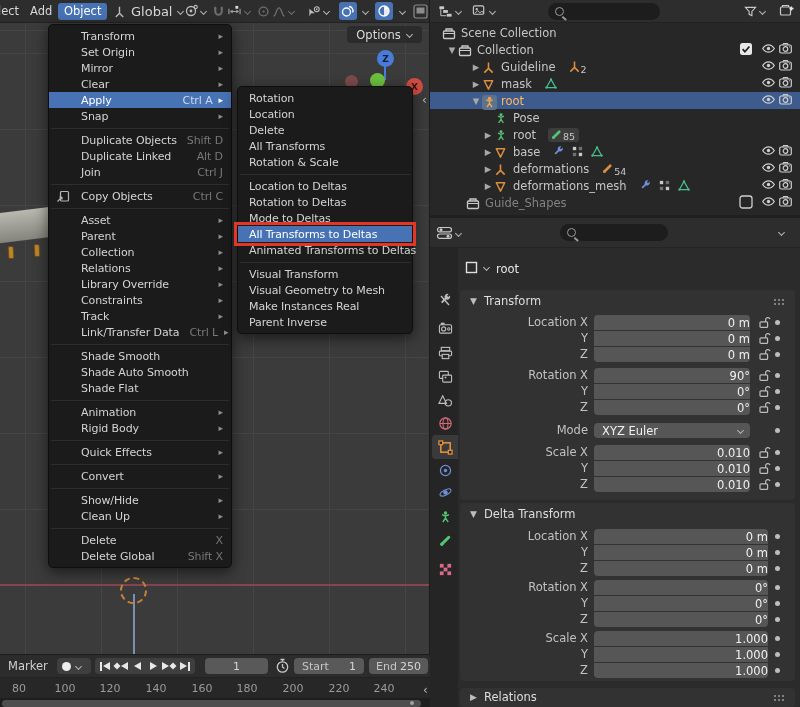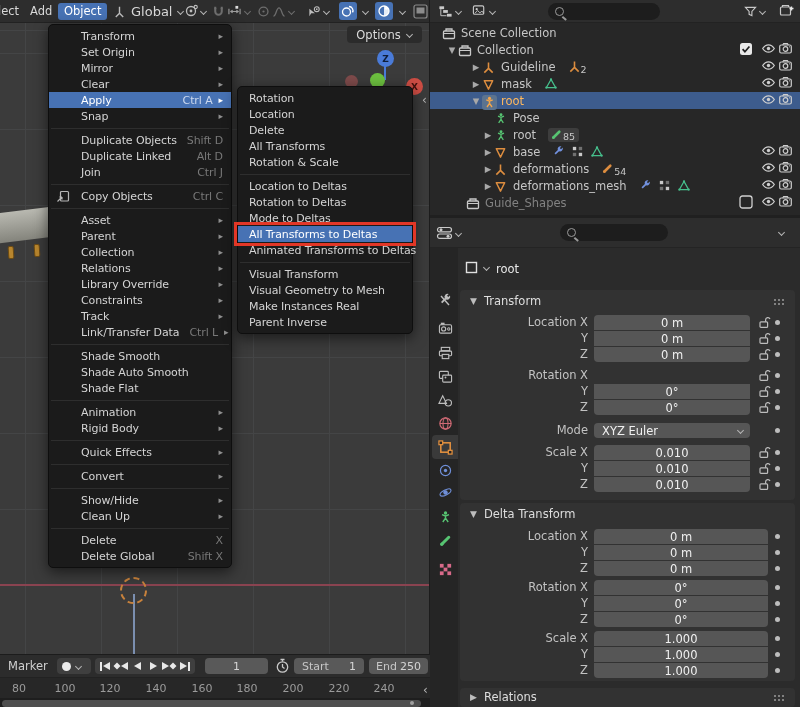--- a/index.html
+++ b/index.html
@@ -78,21 +78,21 @@
   .tab.active{background:#3a3a3a;border-radius:4px 0 0 4px;}
   .breadcrumb-icon{position:absolute;left:34px;top:42px;display:flex;align-items:center;gap:4px;}
   .breadcrumb-txt{position:absolute;left:66px;top:44px;font-size:11.5px;color:#e8e8e8;}
   .panel{position:absolute;left:30px;width:335px;background:#323232;border-radius:4px;}
   .panel-header{position:absolute;left:10px;top:4px;display:flex;align-items:center;gap:7px;font-size:11.5px;color:#dedede;}
   .p-collapse{color:#bdbdbd;font-size:9px;}
   .grip{position:absolute;right:10px;top:8px;width:12px;height:8px;opacity:.5;
     background-image:radial-gradient(#cfcfcf 1px,transparent 1.2px);background-size:4px 4px;}
   .f-row{position:absolute;left:0;width:335px;height:15px;}
   .f-label{position:absolute;left:0;top:0;width:128px;text-align:right;color:#c2c2c2;line-height:15px;font-size:11.5px;}
-  .f-field{position:absolute;left:134px;top:0;height:15px;background:#565656;display:flex;align-items:center;justify-content:center;color:#f0f0f0;font-size:11.5px;}
+  .f-field{position:absolute;left:134px;top:0;height:15px;background:#565656;display:flex;align-items:center;justify-content:flex-end;color:#f0f0f0;font-size:11.5px;}
   .f-field.drop{justify-content:flex-start;padding-left:8px;}
   .f-field.drop .caret{position:absolute;right:6px;top:4px;}
   .r-top{border-radius:4px 4px 0 0;}  .r-bottom{border-radius:0 0 4px 4px;}
   .r-both{border-radius:4px;} .r-none{border-radius:0;}
   .f-lock{position:absolute;left:298px;top:1px;width:14px;height:13px;}
   .f-dot{position:absolute;left:315px;top:5px;width:5px;height:5px;border-radius:50%;background:#bdbdbd;}
 
   
   .timeline{position:absolute;left:0;top:654px;width:430px;height:53px;background:#2b2b2b;border-top:1px solid #1c1c1c;}
   .tl-top{position:absolute;left:0;top:0;width:430px;height:22px;background:#2c2c2c;}
@@ -976,20 +976,23 @@
           <span class="f-lock">
             <svg width="14" height="13" viewBox="0 0 14 13">
               <rect x="2" y="5.8" width="7.6" height="5.6" rx="1" fill="none" stroke="#bdbdbd" stroke-width="1.2"></rect>
               <path d="M7.6 5.8V4a2.3 2.3 0 0 1 4.4-1" fill="none" stroke="#bdbdbd" stroke-width="1.2"></path>
             </svg>
           </span>
           <span class="f-dot"></span>
         </div>
         <div class="f-row" style="top: 78px;">
           <span class="f-label">Rotation X</span>
+          <div class="f-field r-top" style="width: 156px;">
+            <span>90°</span>
+          </div>
           <span class="f-lock">
             <svg width="14" height="13" viewBox="0 0 14 13">
               <rect x="2" y="5.8" width="7.6" height="5.6" rx="1" fill="none" stroke="#bdbdbd" stroke-width="1.2"></rect>
               <path d="M7.6 5.8V4a2.3 2.3 0 0 1 4.4-1" fill="none" stroke="#bdbdbd" stroke-width="1.2"></path>
             </svg>
           </span>
           <span class="f-dot"></span>
         </div>
         <div class="f-row" style="top: 94px;">
           <span class="f-label">Y</span>

